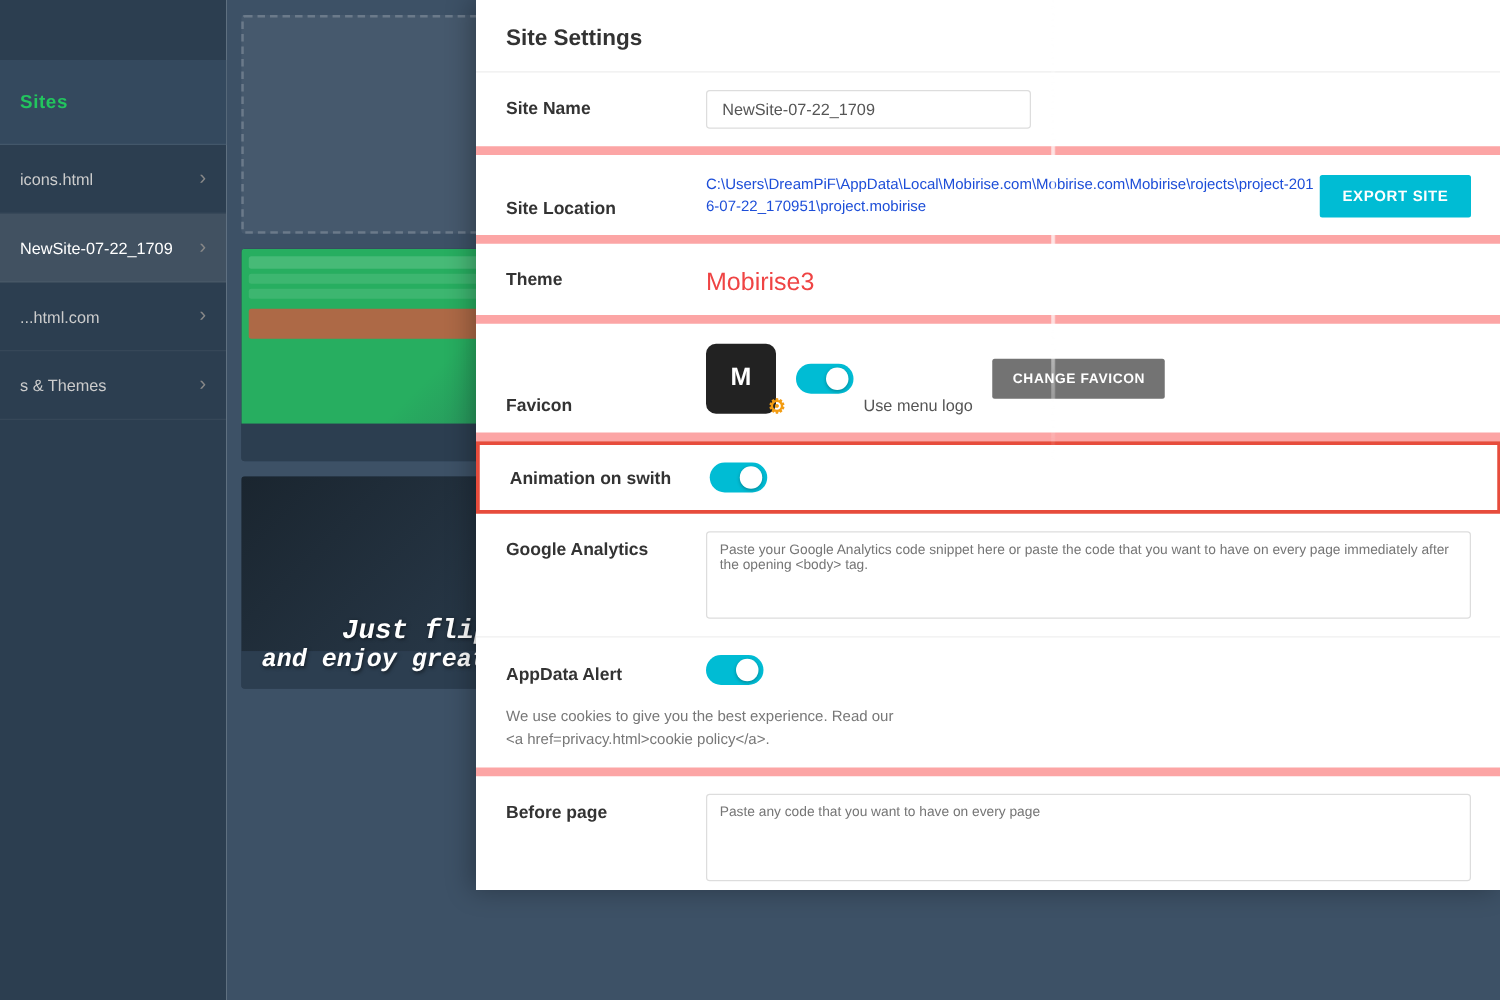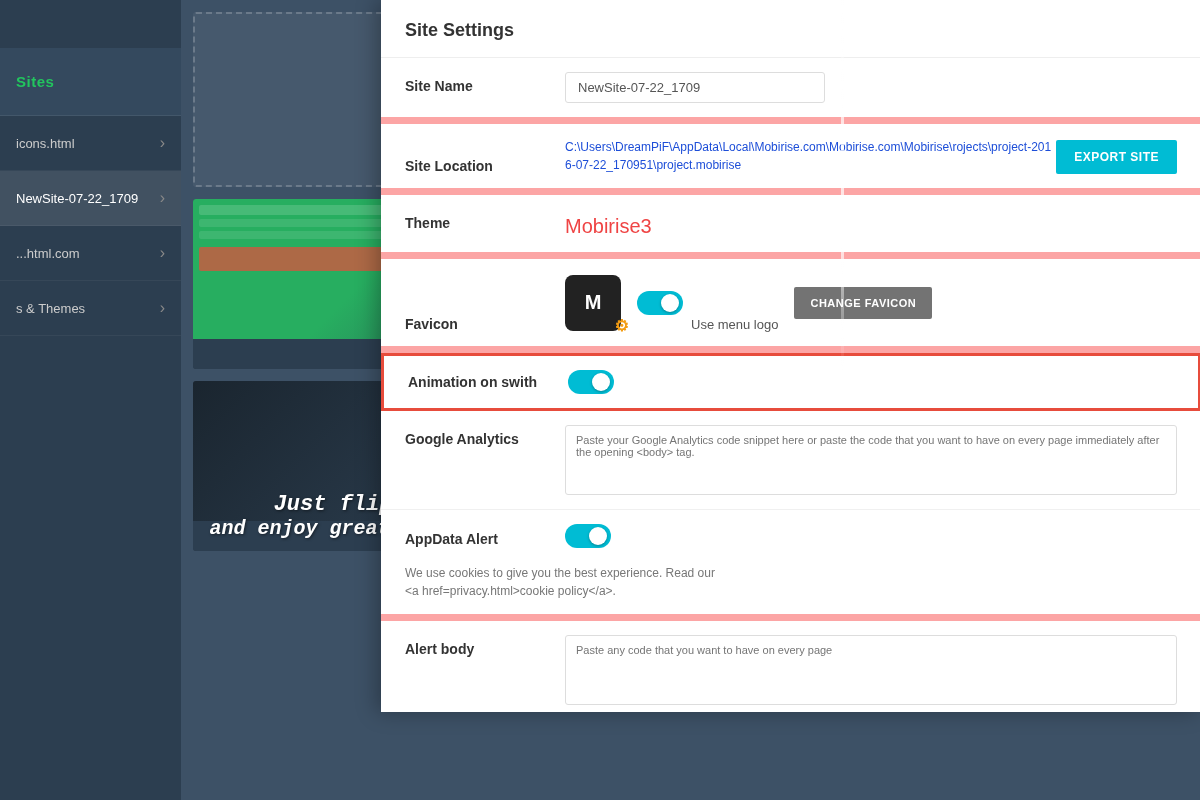--- a/index.html
+++ b/index.html
@@ -556,19 +556,19 @@
         <div class="settings-label">AppData Alert</div>
         <label class="toggle">
 
           <span class="toggle-slider"></span>
         </label>
       </div>
       <div class="cookies-text">We use cookies to give you the best experience. Read our<br>&lt;a href=privacy.html&gt;cookie policy&lt;/a&gt;.</div>
     </div>
 
     <div class="analytics-row">
-      <div class="settings-label">Alert body</div>
+      <div class="settings-label">Before page</div>
       <textarea class="analytics-textarea" placeholder="Paste any code that you want to have on every page" style=""></textarea>
     </div>
 
   </div>
 
 </div>
 
 </body></html>

